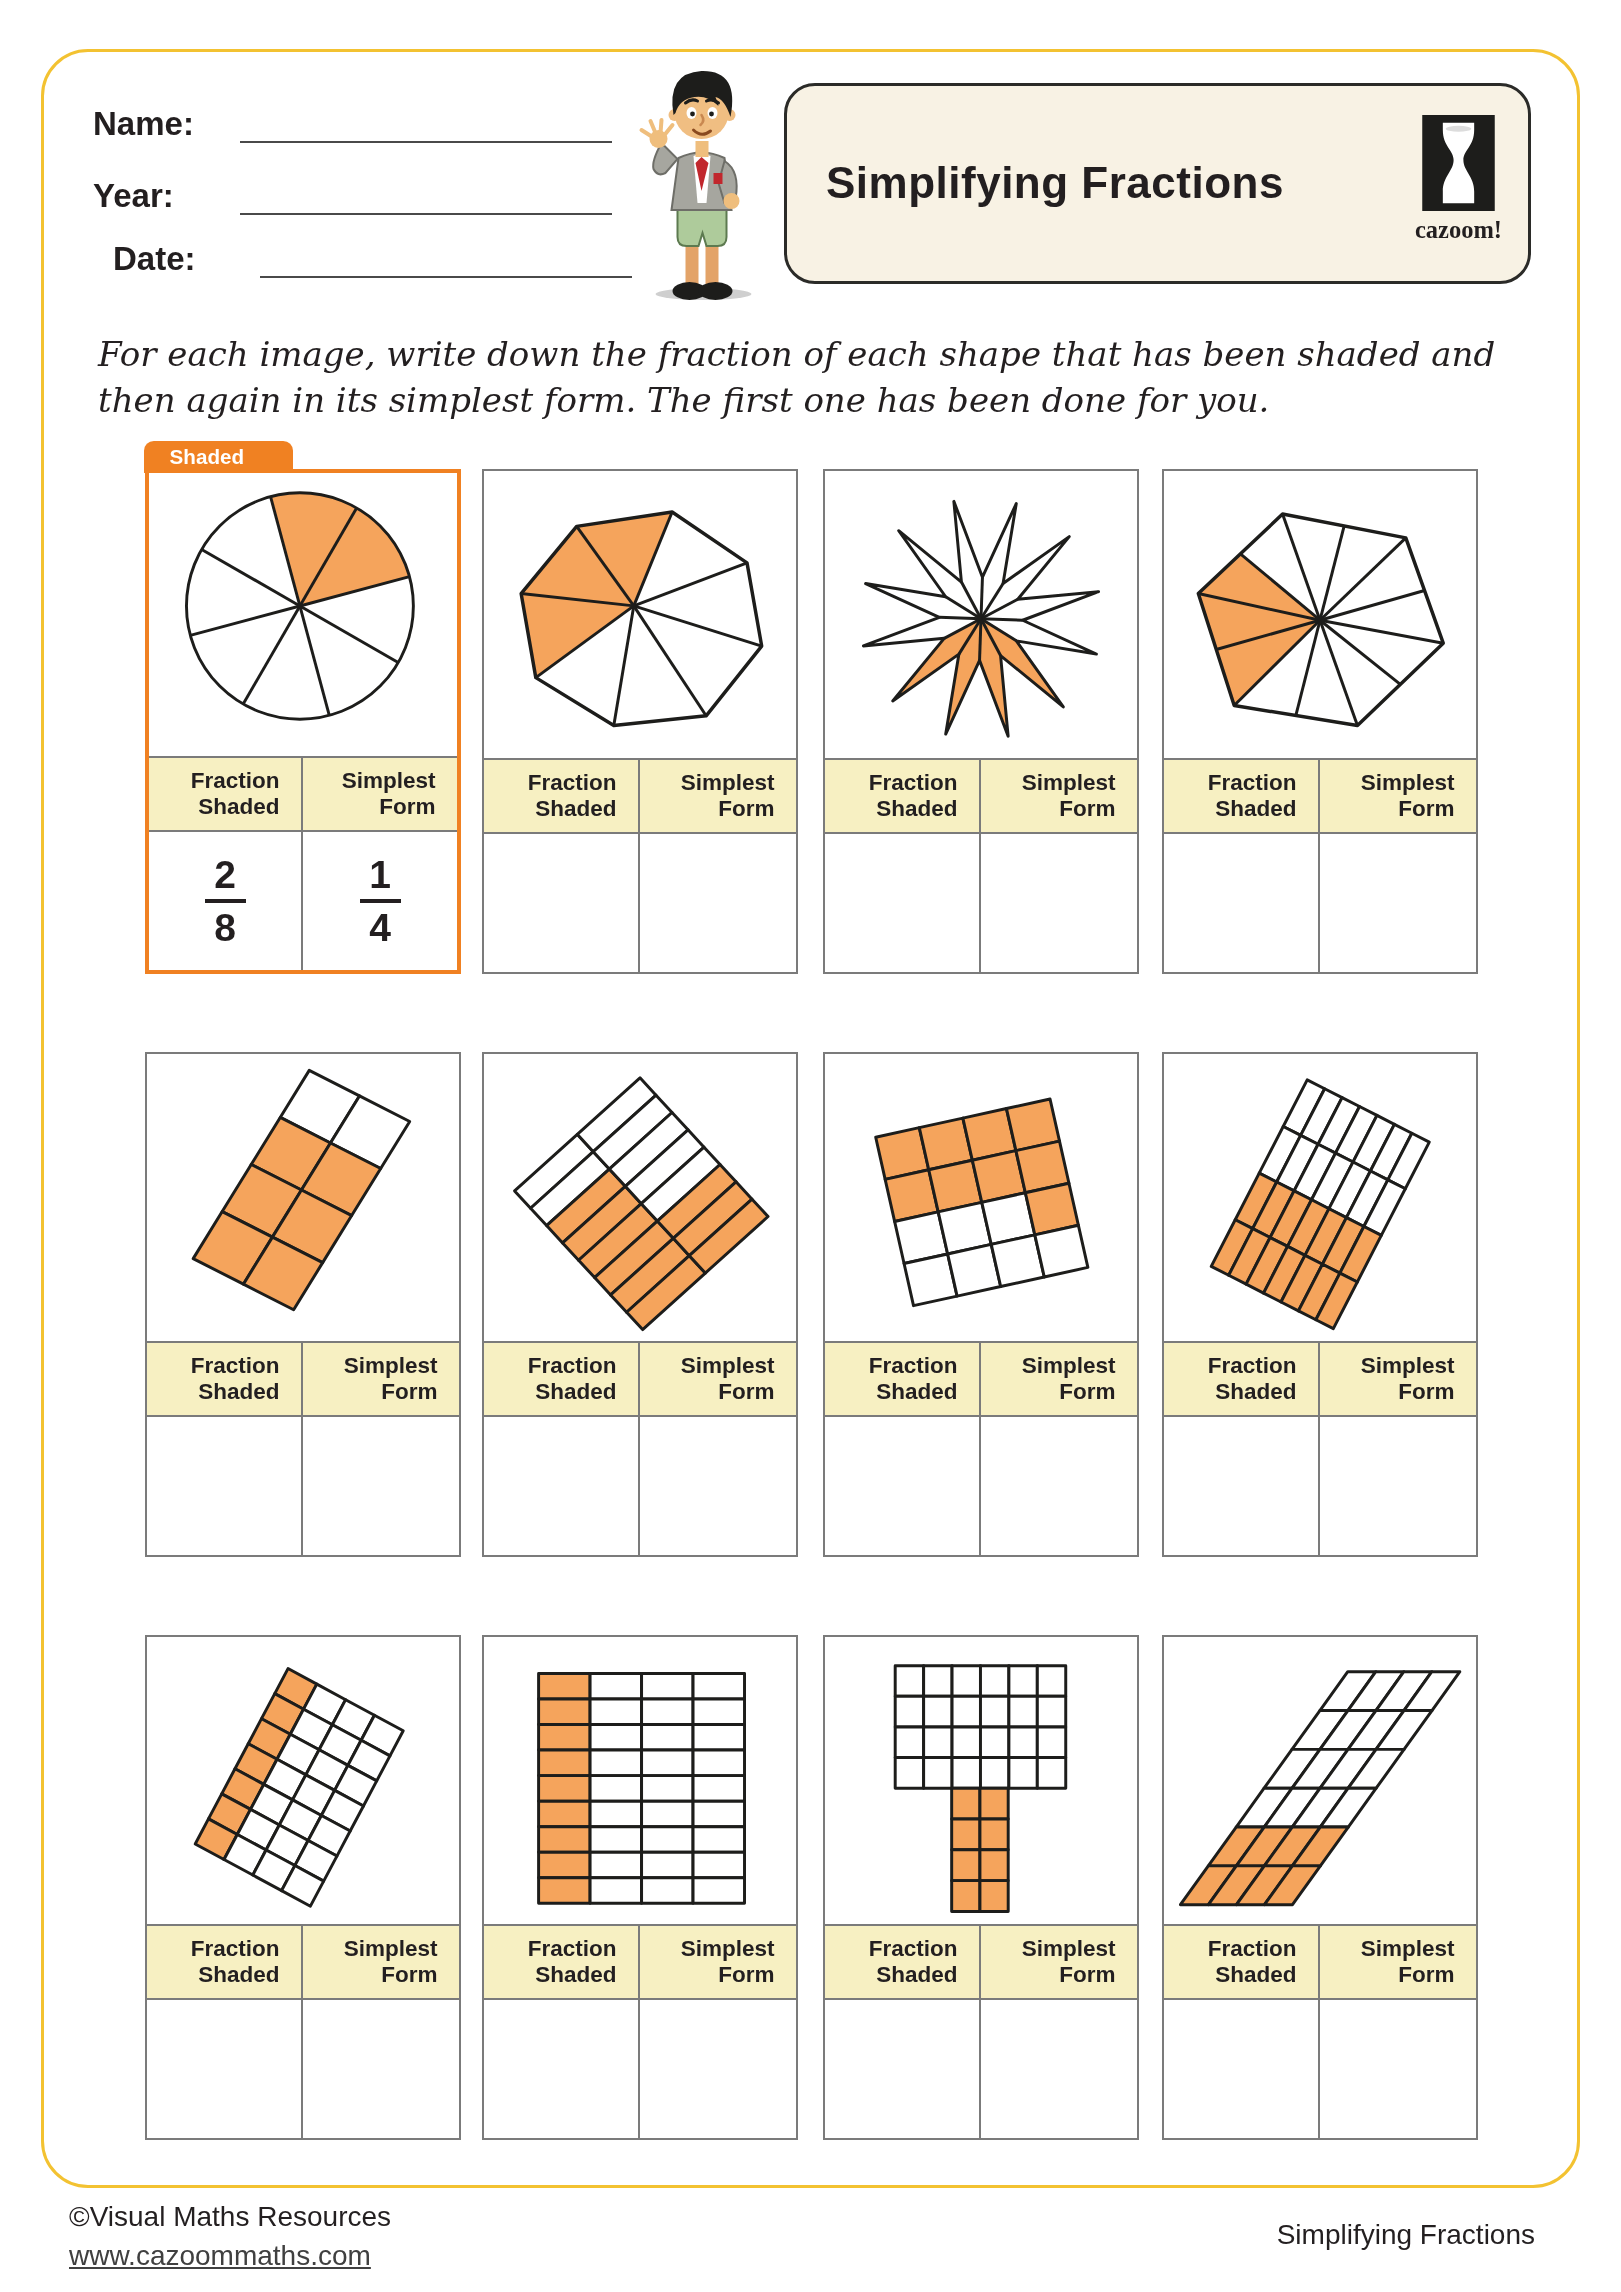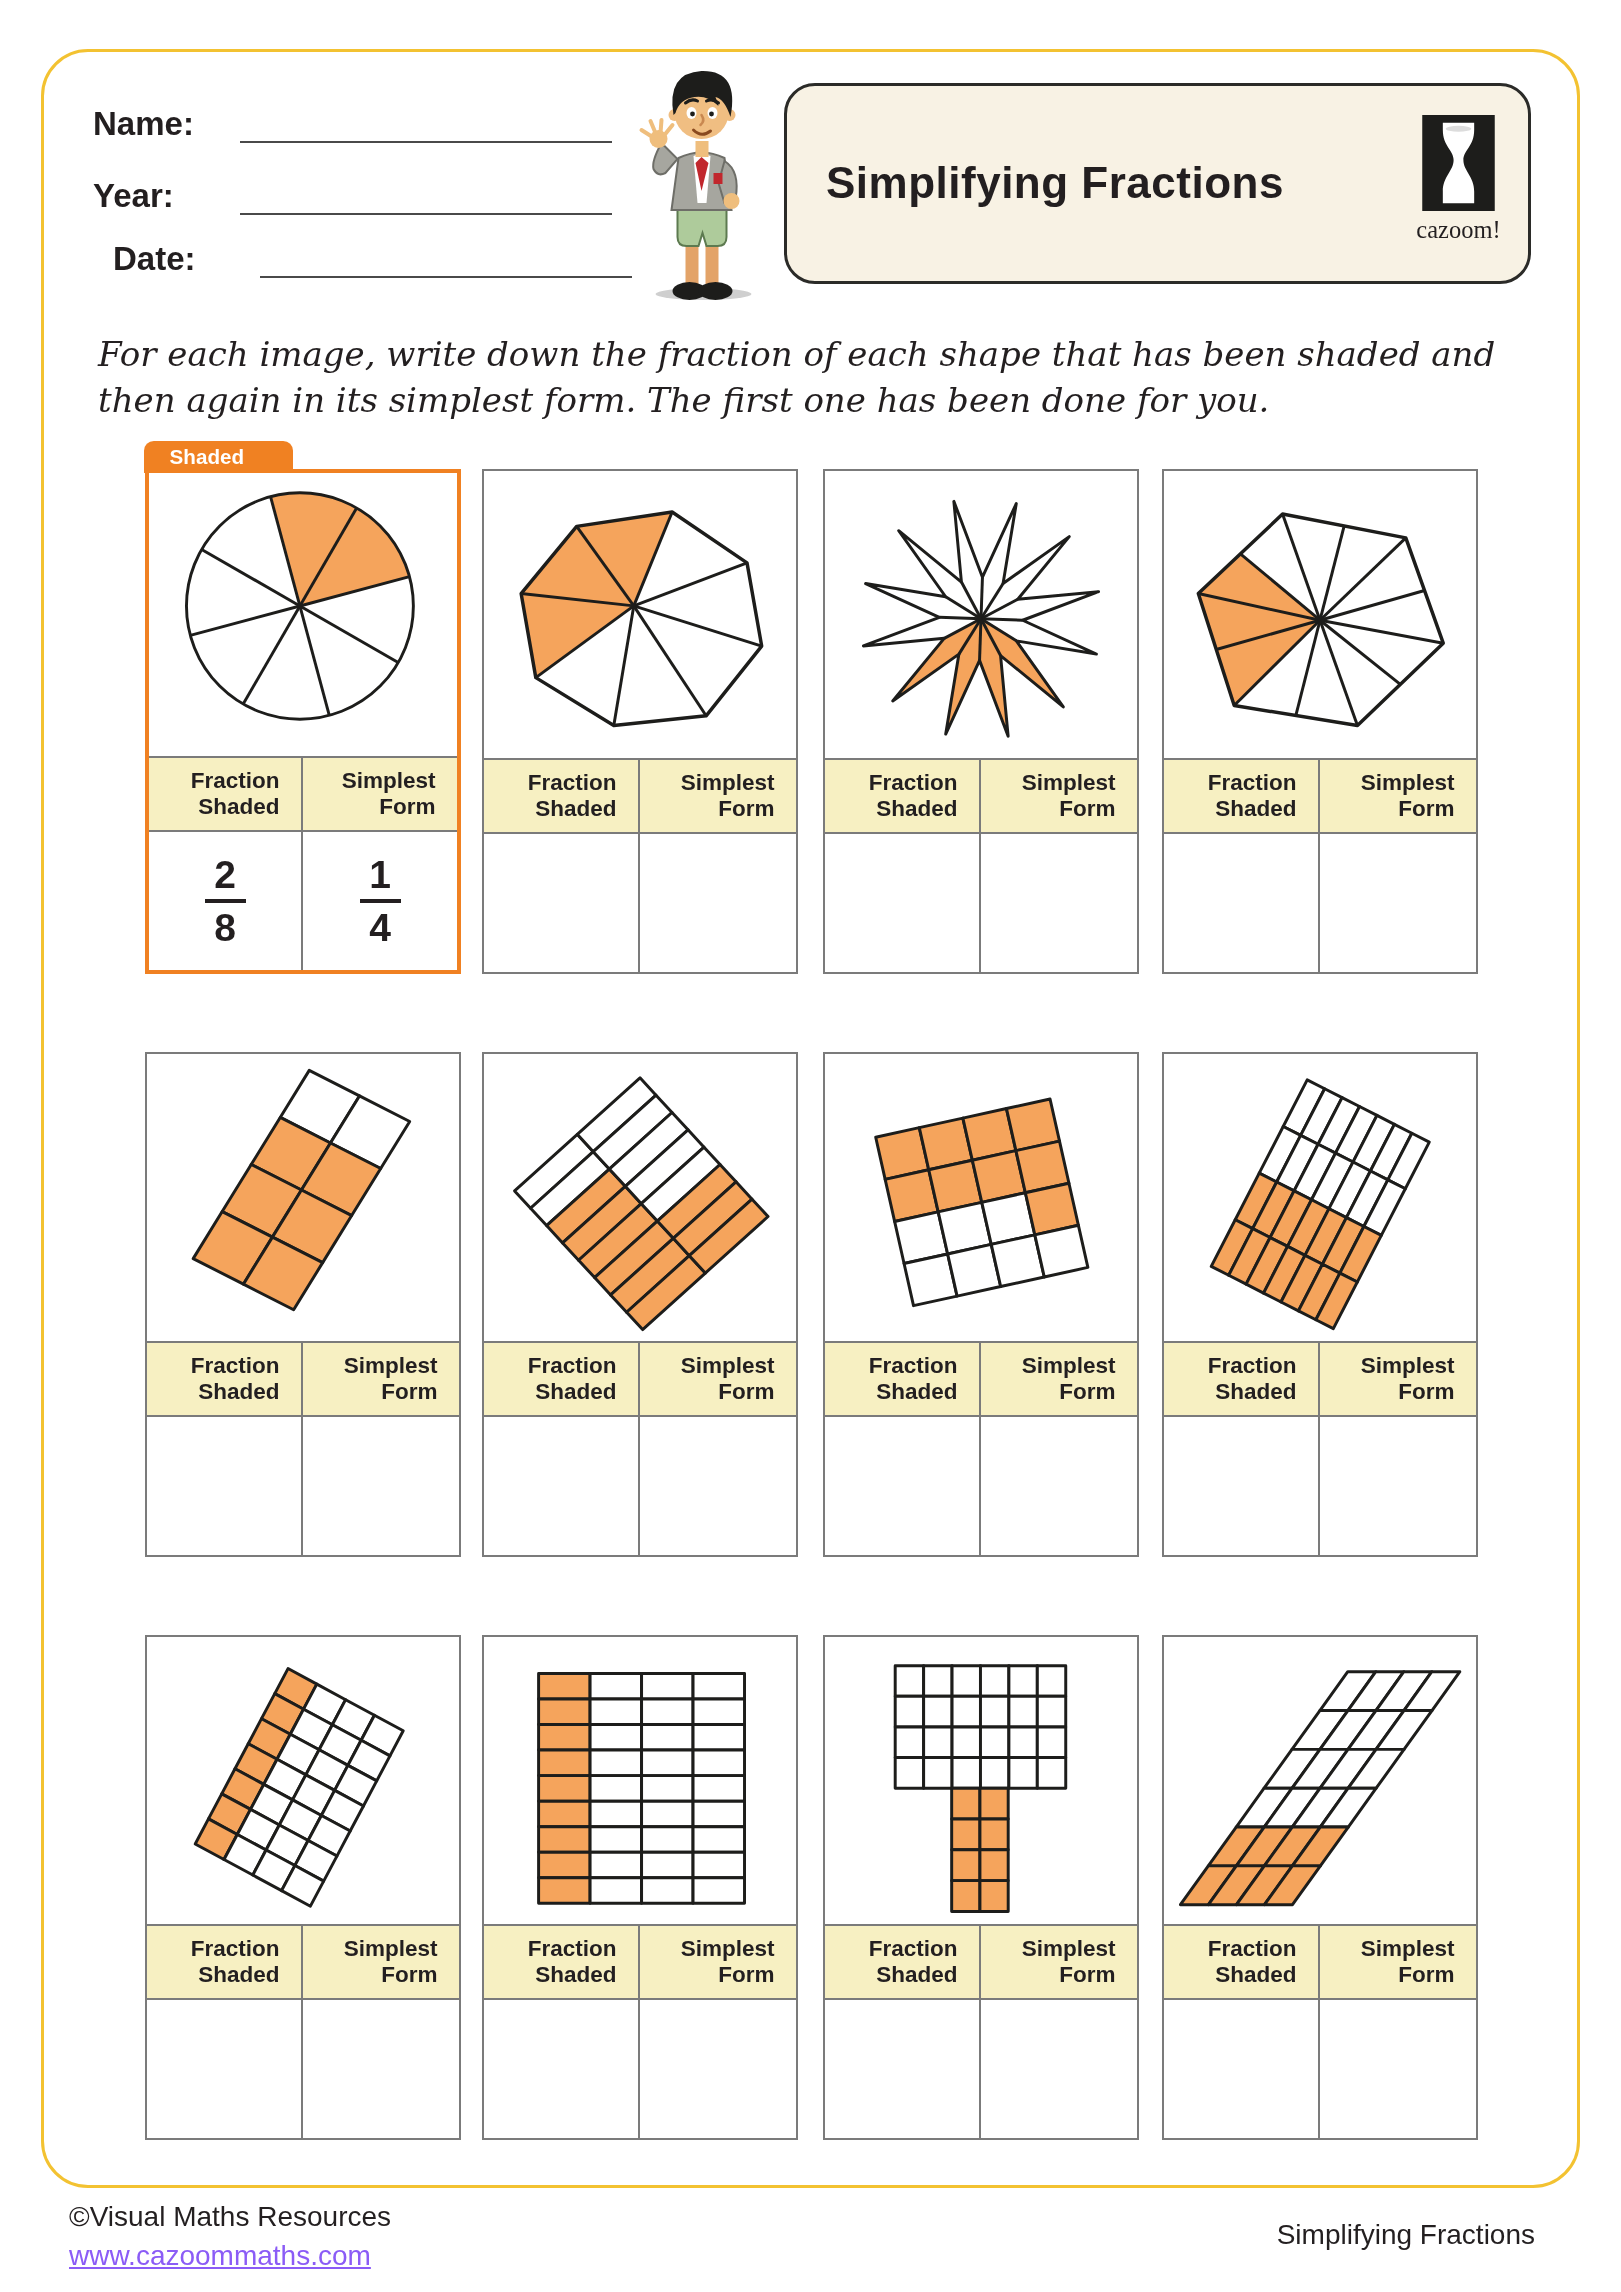--- a/index.html
+++ b/index.html
@@ -13,21 +13,21 @@
   .field-row.name{top:104px;} .field-row.year{top:176px;} .field-row.date{top:239px;margin-left:20px;}
   .field-label{font-weight:bold;font-size:33px;width:147px;flex:none;}
   .field-line{flex:1;border-bottom:2.9px solid #4a4a4a;height:37px;}
 
   
   .title-box{position:absolute;left:784px;top:83px;width:747px;height:201px;background:#F8F2E4;
         border:3.9px solid #2b2b28;border-radius:31px;box-sizing:border-box;}
   .title-text{position:absolute;left:39px;top:0;height:193px;display:flex;align-items:center;
         font-size:44px;font-weight:bold;letter-spacing:0.5px;}
   .logo{position:absolute;right:25.5px;top:29px;width:88px;text-align:center;}
-  .logo-text{font-family:"Liberation Serif",serif;font-weight:normal;font-size:24.5px;margin-top:1px;}
+  .logo-text{font-family:"Liberation Serif",serif;font-weight:bold;font-size:24.5px;margin-top:1px;}
 
   .boy{position:absolute;left:629px;top:51px;}
 
   .instructions{position:absolute;left:98px;top:331px;width:1460px;
         font-family:"DejaVu Serif",serif;font-style:italic;font-size:34px;line-height:46px;}
 
   
   .card{position:absolute;width:316px;height:505px;background:#fff;border:2.9px solid #7b7b7b;
         box-sizing:border-box;display:flex;flex-direction:column;}
   .card.example{border:4.9px solid #F08122;}
@@ -40,21 +40,21 @@
   .th{background:#F7F0C2;border-top:2.9px solid #7b7b7b;border-bottom:2.9px solid #7b7b7b;
       font-weight:bold;font-size:22.5px;line-height:26.5px;text-align:right;
       display:flex;align-items:center;justify-content:center;padding:0 21.6px;box-sizing:border-box;}
   .answer-table > :nth-child(odd){border-right:2.9px solid #7b7b7b;}
   .td{display:flex;align-items:center;justify-content:center;}
   .frac{display:flex;flex-direction:column;align-items:center;font-weight:bold;font-size:39px;line-height:39px;}
   .frac .bar{width:41px;height:3.9px;background:#231f20;margin:4.9px 0;}
 
   
   .footer-copy{position:absolute;left:69px;top:2201px;font-size:28px;}
-  .footer-link{position:absolute;left:69px;top:2240px;font-size:28px;color:#8b5cf6;text-decoration:underline;cursor:pointer;}
+  .footer-link{position:absolute;left:69px;top:2240px;font-size:28px;color:#404040;text-decoration:underline;cursor:pointer;}
   .footer-right{position:absolute;right:86px;top:2219px;font-size:28px;}
 </style>
 </head>
 <body>
 
 <div class="page">
   <div class="page-border"></div>
 
   <div class="field-row year">
     <span class="field-label">Year:</span>

